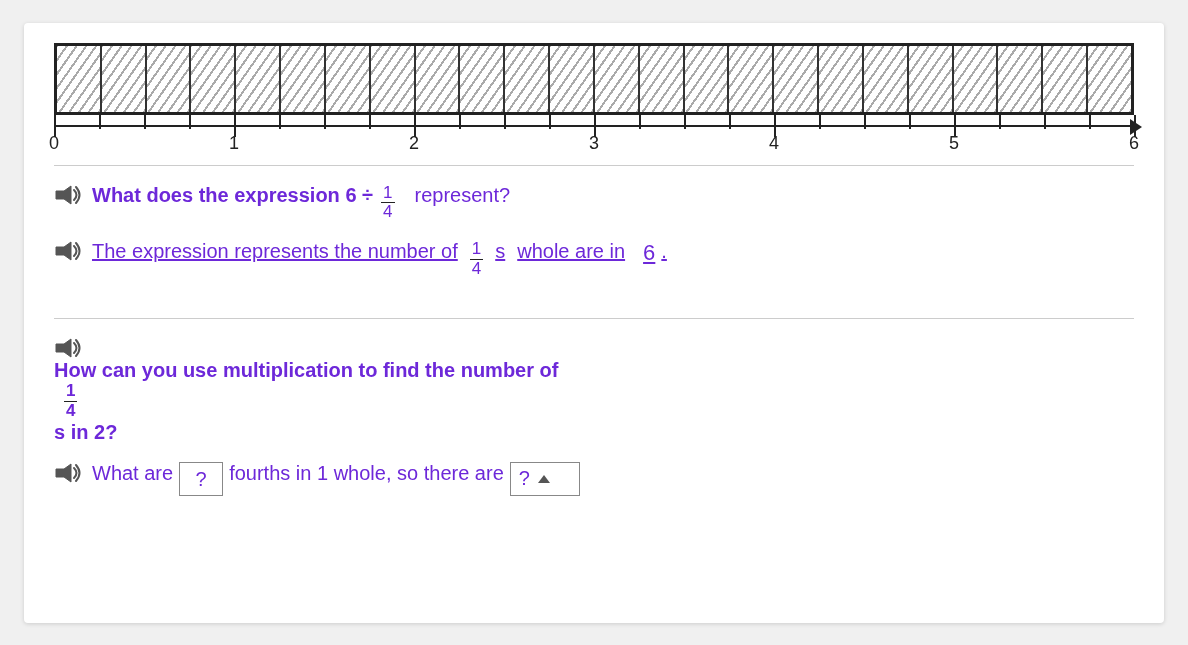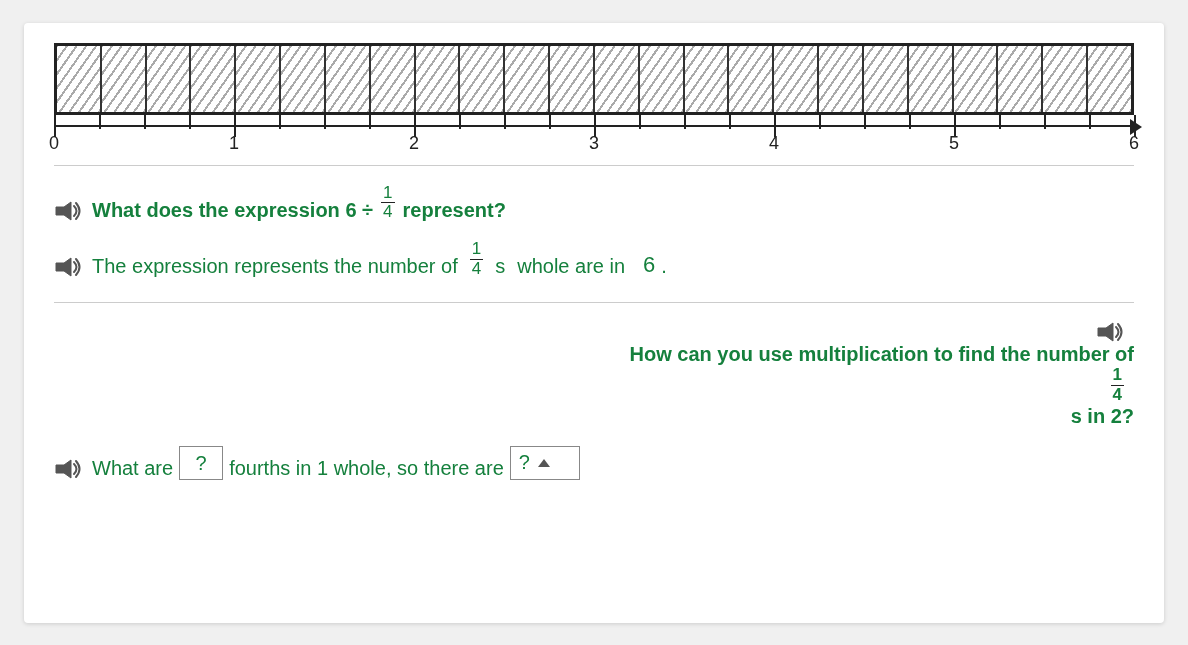--- a/index.html
+++ b/index.html
@@ -108,24 +108,24 @@
     
     .divider {
       border: none;
       border-top: 1px solid #ccc;
       margin: 18px 0;
     }
 
     
     .question-row {
       display: flex;
-      align-items: flex-end;
+      align-items: flex-start;
       margin-bottom: 18px;
       font-size: 20px;
-      color: #15803d;
+      color: #6d28d9;
       flex-wrap: wrap;
     }
     .speaker-icon {
       width: 28px;
       height: 22px;
       margin-right: 10px;
       flex-shrink: 0;
     }
     .fraction {
       display: inline-flex;
@@ -267,24 +267,24 @@
         <path d="M22,3 Q29,11 22,19" stroke="#555" stroke-width="2" fill="none" stroke-linecap="round"></path>
       </svg>
     </span>
     <span style="font-weight:700;">What does the expression 6 ÷</span>
     <span style="margin:0 4px; vertical-align:middle;">
       <span class="fraction">
         <span class="numerator">1</span>
         <span class="denominator">4</span>
       </span>
     </span>
-    <span style="font-weight:700;">represent?</span>
-  </div>
-
-  <div class="question-row" style="margin-bottom:24px;">
+    <span style="font-weight:400;margin-left:12px;">represent?</span>
+  </div>
+
+  <div class="question-row" style="margin-bottom:40px;text-decoration:underline;">
     <span class="speaker-icon">
       <svg viewBox="0 0 28 22" fill="none" xmlns="http://www.w3.org/2000/svg">
         <polygon points="2,7 10,7 17,2 17,20 10,15 2,15" fill="#555" stroke="#555" stroke-width="1"></polygon>
         <path d="M20,6 Q25,11 20,16" stroke="#555" stroke-width="2" fill="none" stroke-linecap="round"></path>
         <path d="M22,3 Q29,11 22,19" stroke="#555" stroke-width="2" fill="none" stroke-linecap="round"></path>
       </svg>
     </span>
     <span>The expression represents the number of</span>
     <span style="margin: 0 8px; vertical-align:middle;">
       <span class="fraction">

